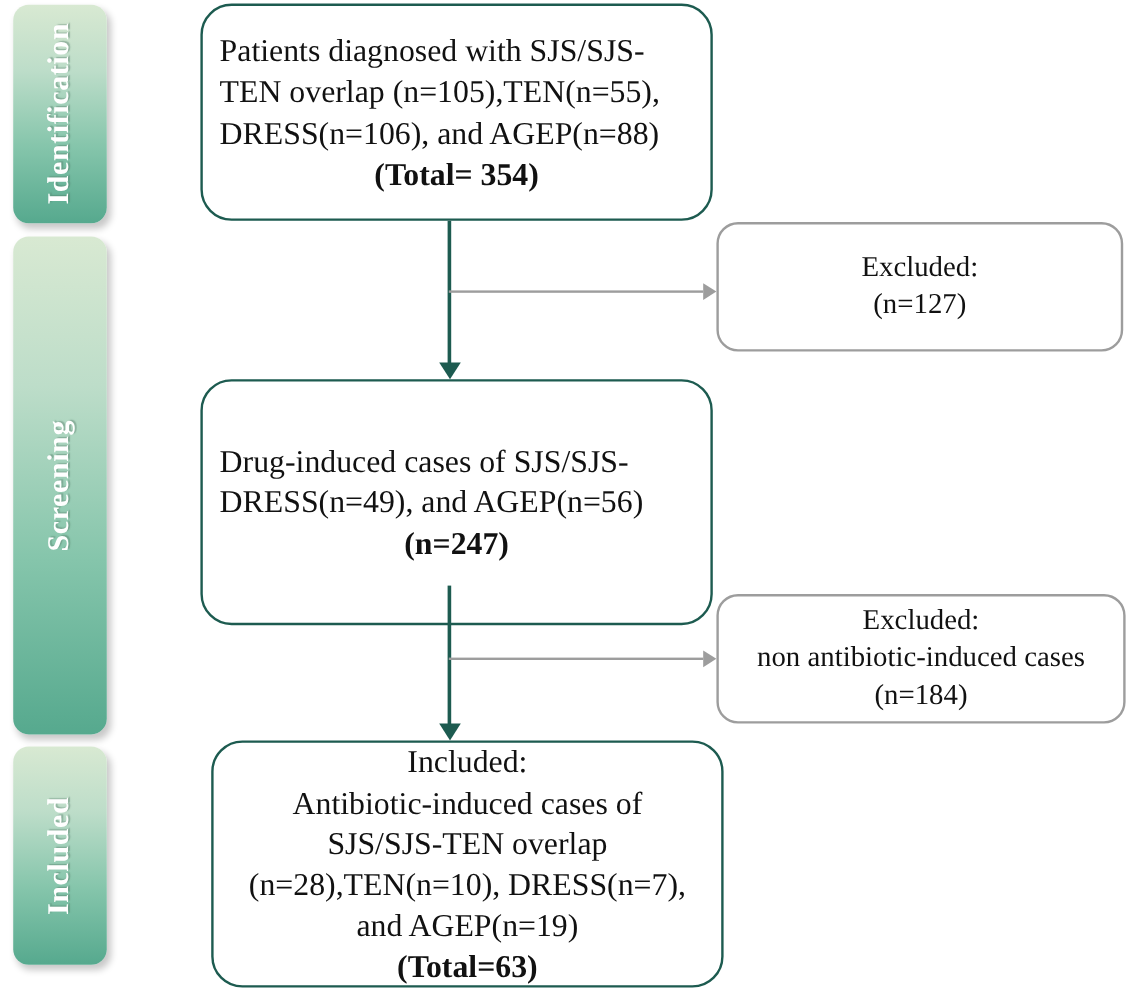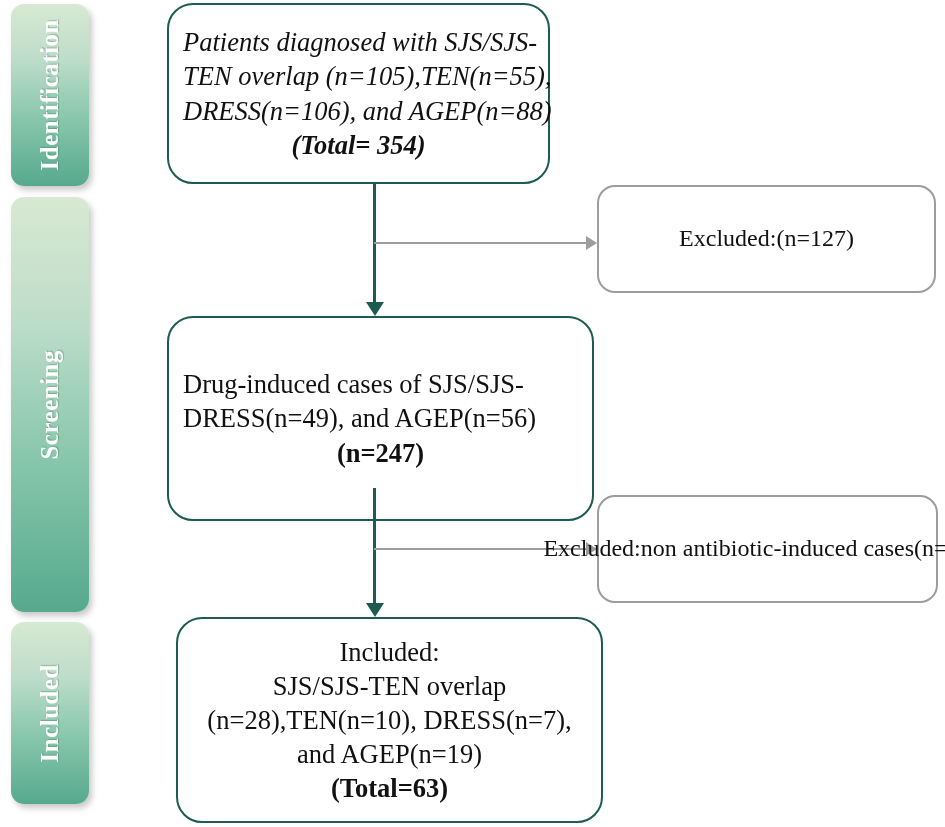--- a/index.html
+++ b/index.html
@@ -60,41 +60,41 @@
   }
   .main-box .line {
     font-size: 26.5px;
     line-height: 1.29;
     color: #111111;
     white-space: nowrap;
     text-align: center;
   }
   .main-box .line.bold { font-weight: bold; }
 
-  #box-identified { left: 167px; top: 3px;   width: 383px; height: 181px; font-style: italic; }
+  #box-identified { left: 167px; top: 3px;   width: 427px; height: 181px; }
   #box-screened   { left: 167px; top: 316px; width: 427px; height: 205px; }
   #box-included   { left: 176px; top: 617px; width: 427px; height: 206px; }
 
   #box-identified .line-1,
   #box-identified .line-2,
   #box-identified .line-3 { align-self: flex-start; }
 
   #box-screened .line-1,
   #box-screened .line-2,
   #box-screened .line-3 { align-self: flex-start; }
 
   
   .excl-box {
     position: absolute;
     box-sizing: border-box;
     border: 2px solid #9d9d9d;
     border-radius: 18px;
     background: #ffffff;
     display: flex;
-    flex-direction: row;
+    flex-direction: column;
     align-items: center;
     justify-content: center;
   }
   .excl-box .line {
     font-size: 24px;
     line-height: 1.3;
     color: #111111;
     white-space: nowrap;
     text-align: center;
   }
@@ -188,19 +188,20 @@
   <div class="harrow" id="harrow-2"></div>
 
   <div class="excl-box" id="box-excluded-2">
     <div class="line">Excluded:</div>
     <div class="line">non antibiotic-induced cases</div>
     <div class="line">(n=184)</div>
   </div>
 
   <div class="main-box" id="box-included">
     <div class="line">Included:</div>
+    <div class="line">Antibiotic-induced cases of</div>
     <div class="line">SJS/SJS-TEN overlap</div>
     <div class="line">(n=28),TEN(n=10), DRESS(n=7),</div>
     <div class="line">and AGEP(n=19)</div>
     <div class="line bold">(Total=63)</div>
   </div>
 
 </div>
 
 </body></html>

